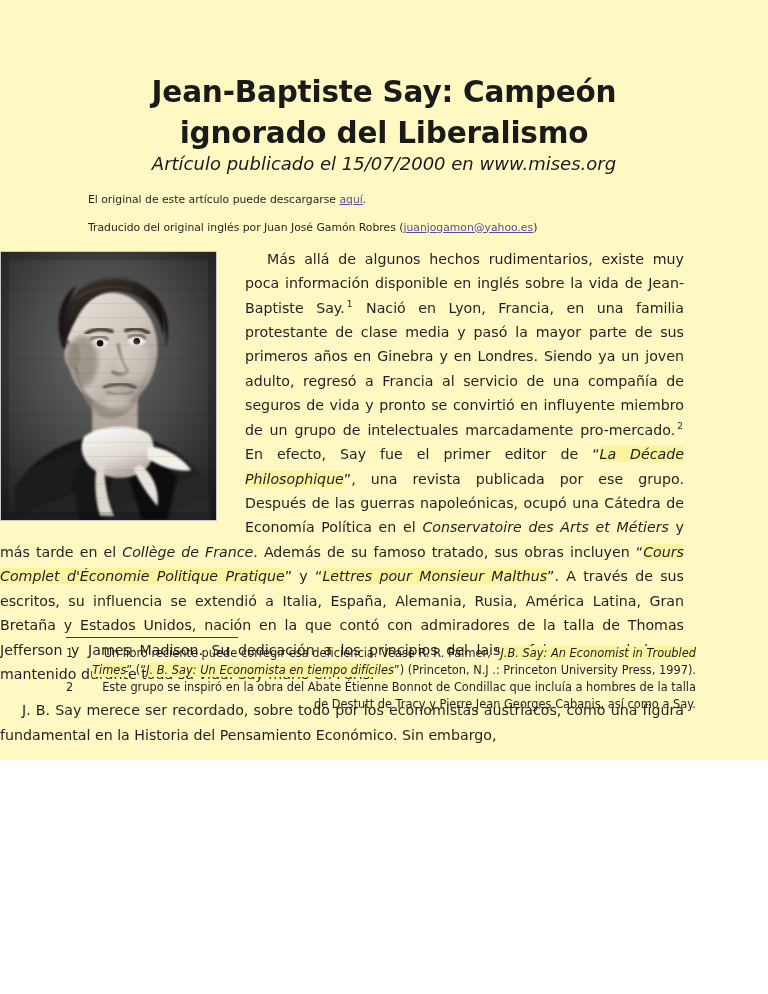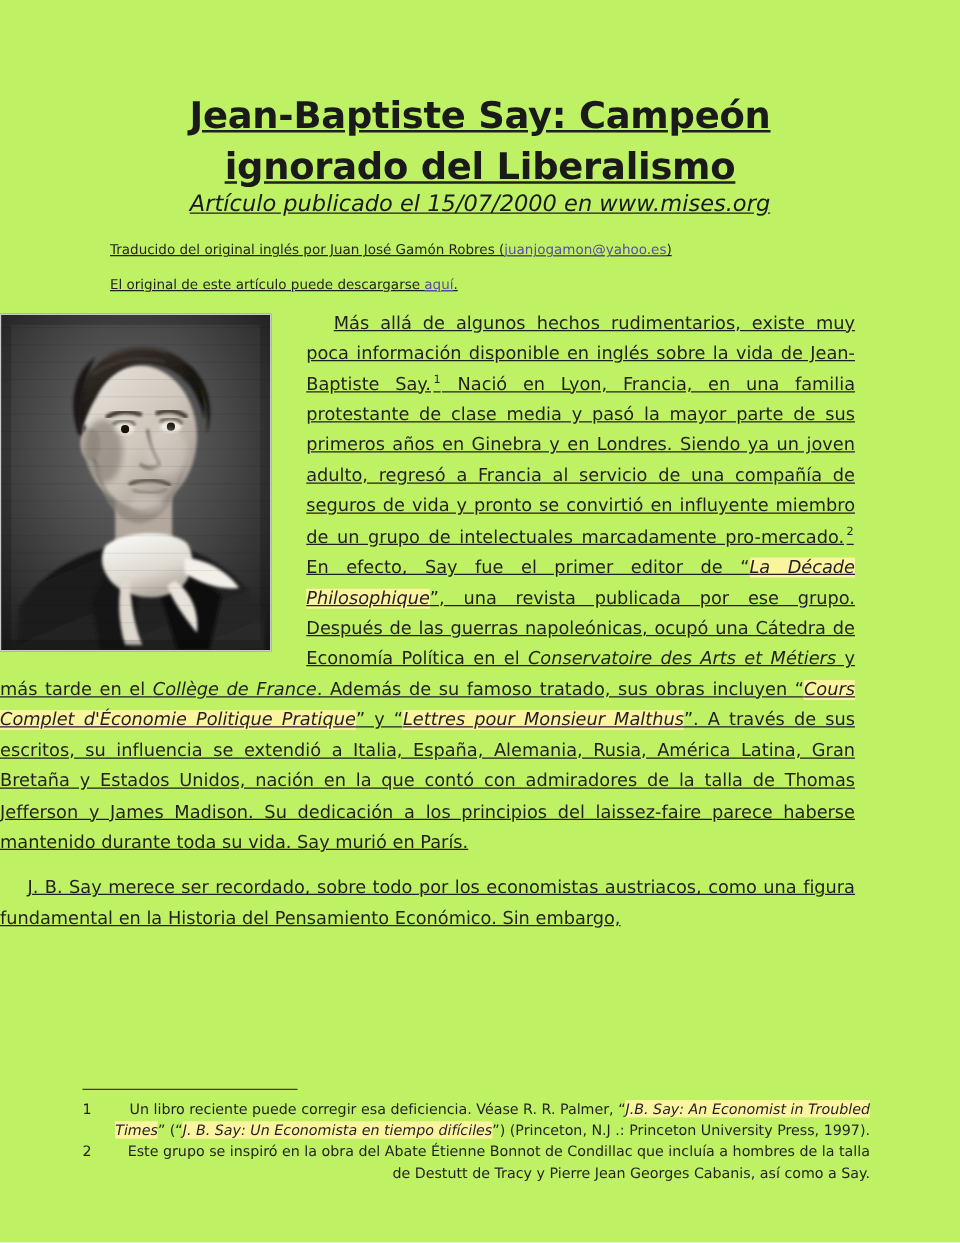--- a/index.html
+++ b/index.html
@@ -12,25 +12,24 @@
     width: 768px;
     height: 994px;
     font-family: "DejaVu Sans", sans-serif;
     color: #231f20;
     overflow: hidden;
     position: relative;
   }
   .page {
     position: relative;
     width: 768px;
-    height: 994px;
-    background: #bef264;
+    height: 760px;
+    background: #fef9c3;
     box-sizing: border-box;
     padding: 0;
-    text-decoration: underline;
   }
 
   
   .title-block {
     padding-top: 72px;
     text-align: center;
   }
   .doc-title {
     font-size: 29.5px;
     font-weight: bold;
@@ -151,22 +150,22 @@
 <body>
 
 <div class="page">
 
   <div class="title-block">
     <h1 class="doc-title">Jean-Baptiste Say: Campeón ignorado del Liberalismo</h1>
     <div class="published">Artículo publicado el 15/07/2000  en www.mises.org</div>
   </div>
 
   <div class="meta-lines">
+    <div class="meta-line"><span>El original de este artículo puede descargarse </span><a class="doclink" href="#">aquí</a><span>.</span></div>
     <div class="meta-line"><span>Traducido del original inglés por Juan José Gamón Robres (</span><a class="doclink" href="#">juanjogamon@yahoo.es</a><span>)</span></div>
-    <div class="meta-line"><span>El original de este artículo puede descargarse </span><a class="doclink" href="#">aquí</a><span>.</span></div>
   </div>
 
   <div class="body-area">
 
     <div class="portrait">
       <svg viewBox="0 0 217 270" preserveAspectRatio="none" aria-hidden="true">
         <defs>
           <radialGradient id="bgv" cx="48%" cy="38%" r="78%">
             <stop offset="0%" stop-color="#6a6a6a"></stop>
             <stop offset="45%" stop-color="#4a4a4a"></stop>

